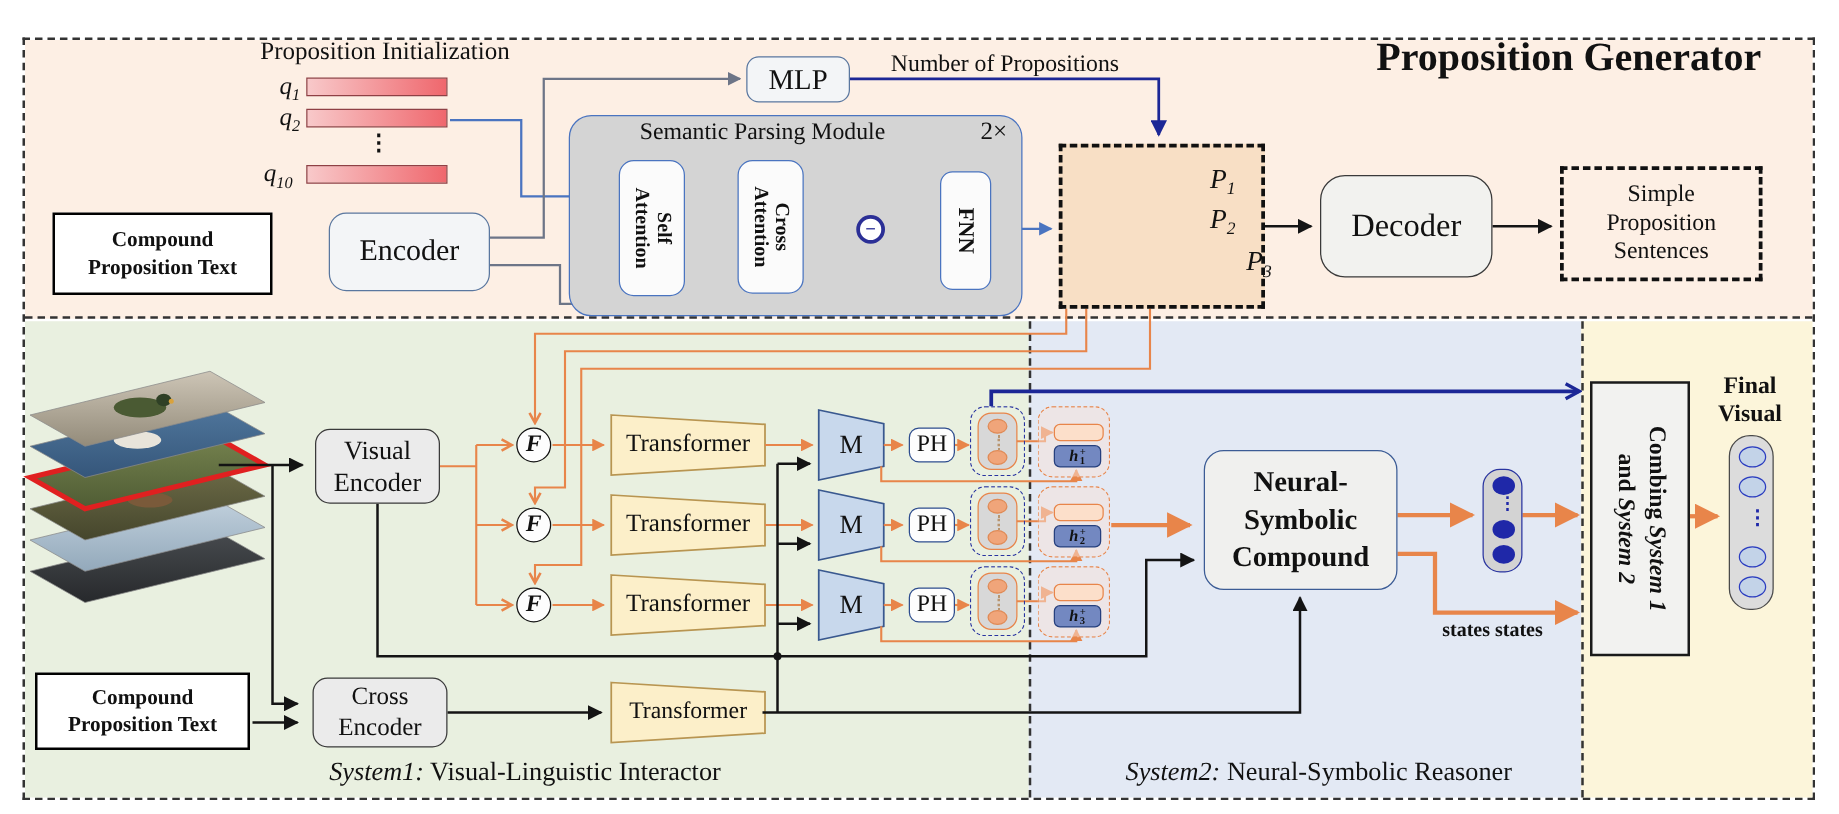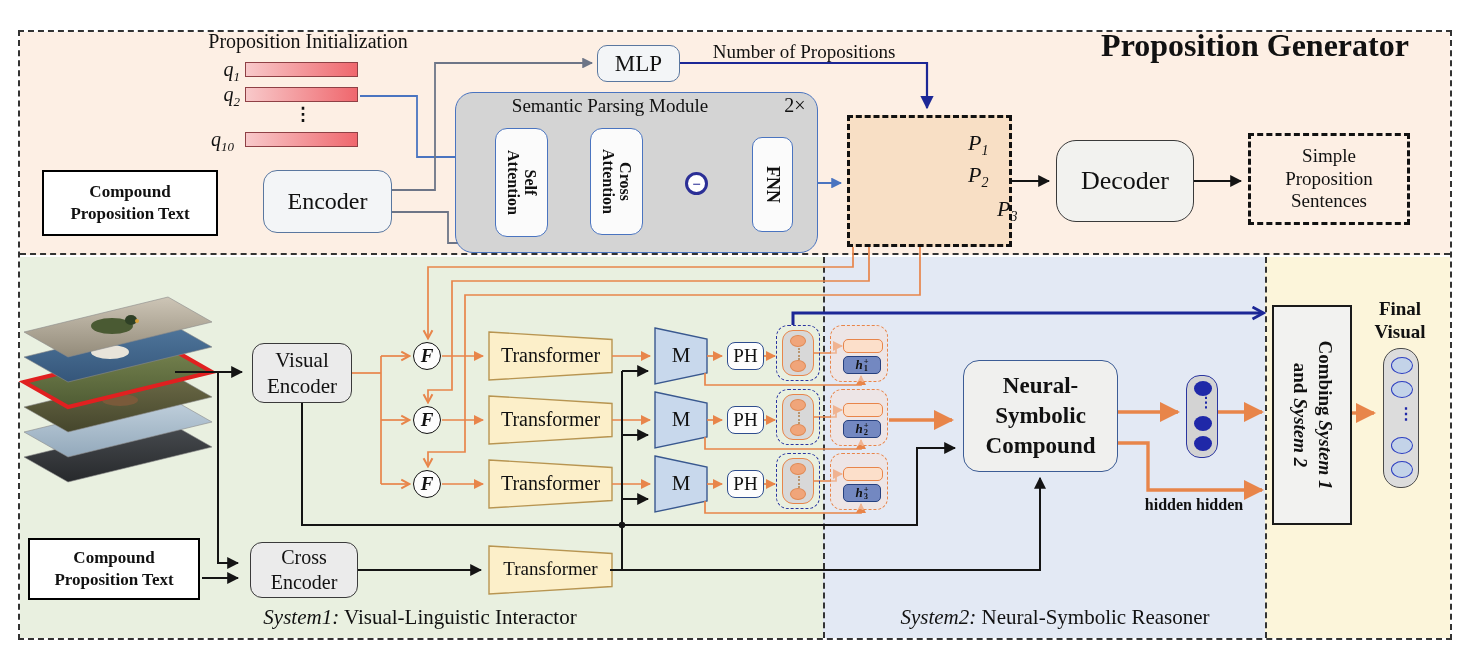--- a/index.html
+++ b/index.html
@@ -402,21 +402,21 @@
     <span>Compound</span>
   </div>
 
   <div class="npill bigpill" style="left:1186px;top:375px;width:32px;height:83px;">
     <div class="bc" style="left:7px;top:5px;width:18px;height:15px;background:#1f28a8;"></div>
     <div class="dots-v" style="left:12px;top:18px;font-size:14px;color:#1f28a8;">⋮</div>
     <div class="bc" style="left:7px;top:40px;width:18px;height:15px;background:#1f28a8;"></div>
     <div class="bc" style="left:7px;top:60px;width:18px;height:15px;background:#1f28a8;"></div>
   </div>
 
-  <div class="txt" style="left:1128px;top:496px;width:132px;font-size:16px;font-weight:bold;">hidden hidden</div>
+  <div class="txt" style="left:1128px;top:496px;width:132px;font-size:16px;font-weight:bold;">states states</div>
 
   <div class="syslab" style="left:840px;top:605px;width:430px;">
     <span class="pre">System2:</span>
     <span class="main">Neural-Symbolic Reasoner</span>
   </div>
 
   <div class="box" style="left:1272px;top:305px;width:80px;height:220px;background:#f2f2f0;border:2px solid #1a1a1a;"></div>
   <div class="vtext" style="left:1202px;top:375px;width:220px;height:80px;font-size:19px;font-weight:bold;line-height:1.3;">
     <span><span>Combing </span><i>System 1</i></span>
     <span><span>and </span><i>System 2</i></span>

